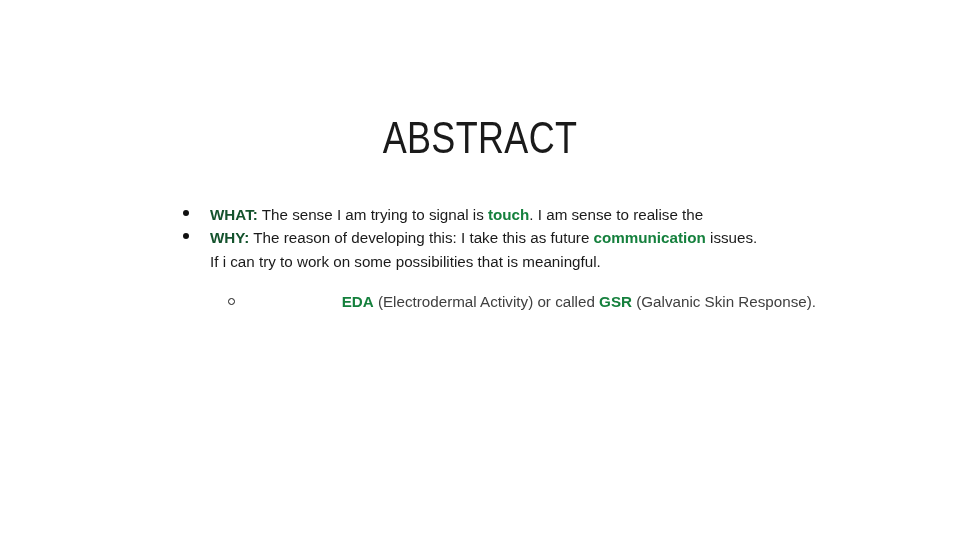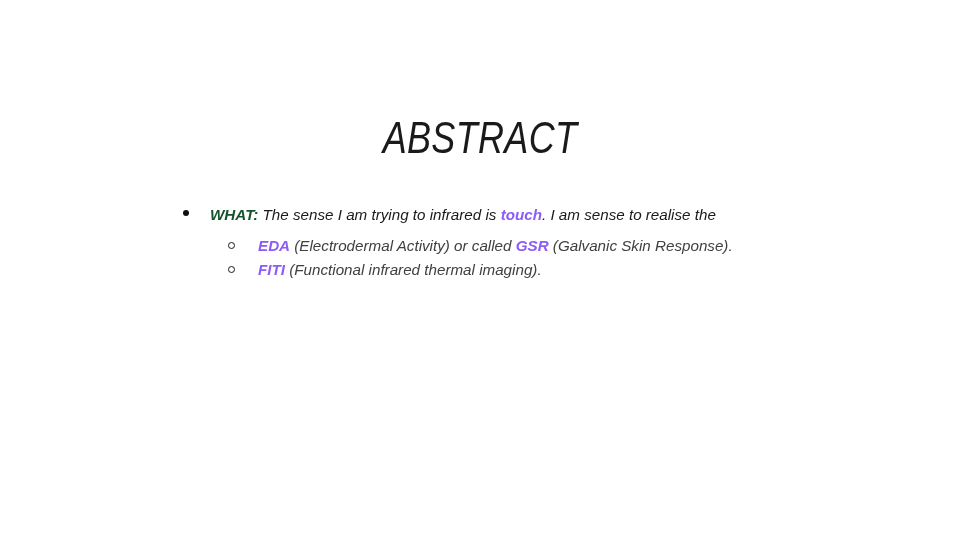--- a/index.html
+++ b/index.html
@@ -13,21 +13,20 @@
     overflow: hidden;
     font-family: "Liberation Sans", sans-serif;
     -webkit-font-smoothing: antialiased;
   }
 
   .slide {
     position: relative;
     width: 960px;
     height: 540px;
     background: #ffffff;
-    font-style: italic;
   }
 
   
   .slide-title {
     position: absolute;
     left: 0;
     top: 112px;
     width: 960px;
     text-align: center;
     font-family: "Liberation Sans Narrow", "Liberation Sans", sans-serif;
@@ -62,21 +61,22 @@
     position: absolute;
     left: 7px;
     top: 7px;
     width: 6px;
     height: 6px;
     border-radius: 50%;
     background: #111111;
   }
 
   .sub-list {
-    margin-top: 8px;
+    margin-top: 17px;
+    text-align: right;
   }
 
   .sub-item {
     position: relative;
     padding-left: 82px;
     font-size: 15.2px;
     line-height: 23.3px;
     color: #1a1a1a;
   }
 
@@ -91,21 +91,21 @@
     background: transparent;
     box-sizing: content-box;
   }
 
   .lbl-red {
     color: #14532d;
     font-weight: bold;
   }
   .strong {
     font-weight: bold;
-    color: #8b5cf6;
+    color: #15803d;
   }
   .muted {
     color: #404040;
   }
   .txt {
     color: #1a1a1a;
   }
   .line2 {
     display: block;
   }
@@ -114,32 +114,33 @@
 <body>
 
 <div class="slide">
 
   <div class="slide-title">ABSTRACT</div>
 
   <div class="body-list">
 
     <div class="bullet-item">
       <span class="marker-dot"></span>
-      <span class="lbl-red">WHAT:</span><span class="txt"> The sense I am trying to infrared is </span><span class="strong">touch</span><span class="txt">. I am sense to realise the</span>
+      <span class="lbl-red">WHAT:</span><span class="txt"> The sense I am trying to signal is </span><span class="strong">touch</span><span class="txt">. I am sense to realise the</span>
     </div>
 
+    <div class="bullet-item">
+      <span class="marker-dot"></span>
+      <span class="lbl-red">WHY:</span><span class="txt"> The reason of developing this: I take this as future </span><span class="strong">communication</span><span class="txt"> issues.</span>
+      <span class="line2"><span class="txt">If i can try to work on some possibilities that is meaningful.</span></span>
+    </div>
 
 
     <div class="sub-list">
 
       <div class="sub-item">
         <span class="marker-ring"></span>
         <span class="strong">EDA</span><span class="muted"> (Electrodermal Activity) or called </span><span class="strong">GSR</span><span class="muted"> (Galvanic Skin Response).</span>
       </div>
 
-      <div class="sub-item">
-        <span class="marker-ring"></span>
-        <span class="strong">FITI</span><span class="muted"> (Functional infrared thermal imaging).</span>
-      </div>
 
     </div>
   </div>
 </div>
 
 </body></html>

